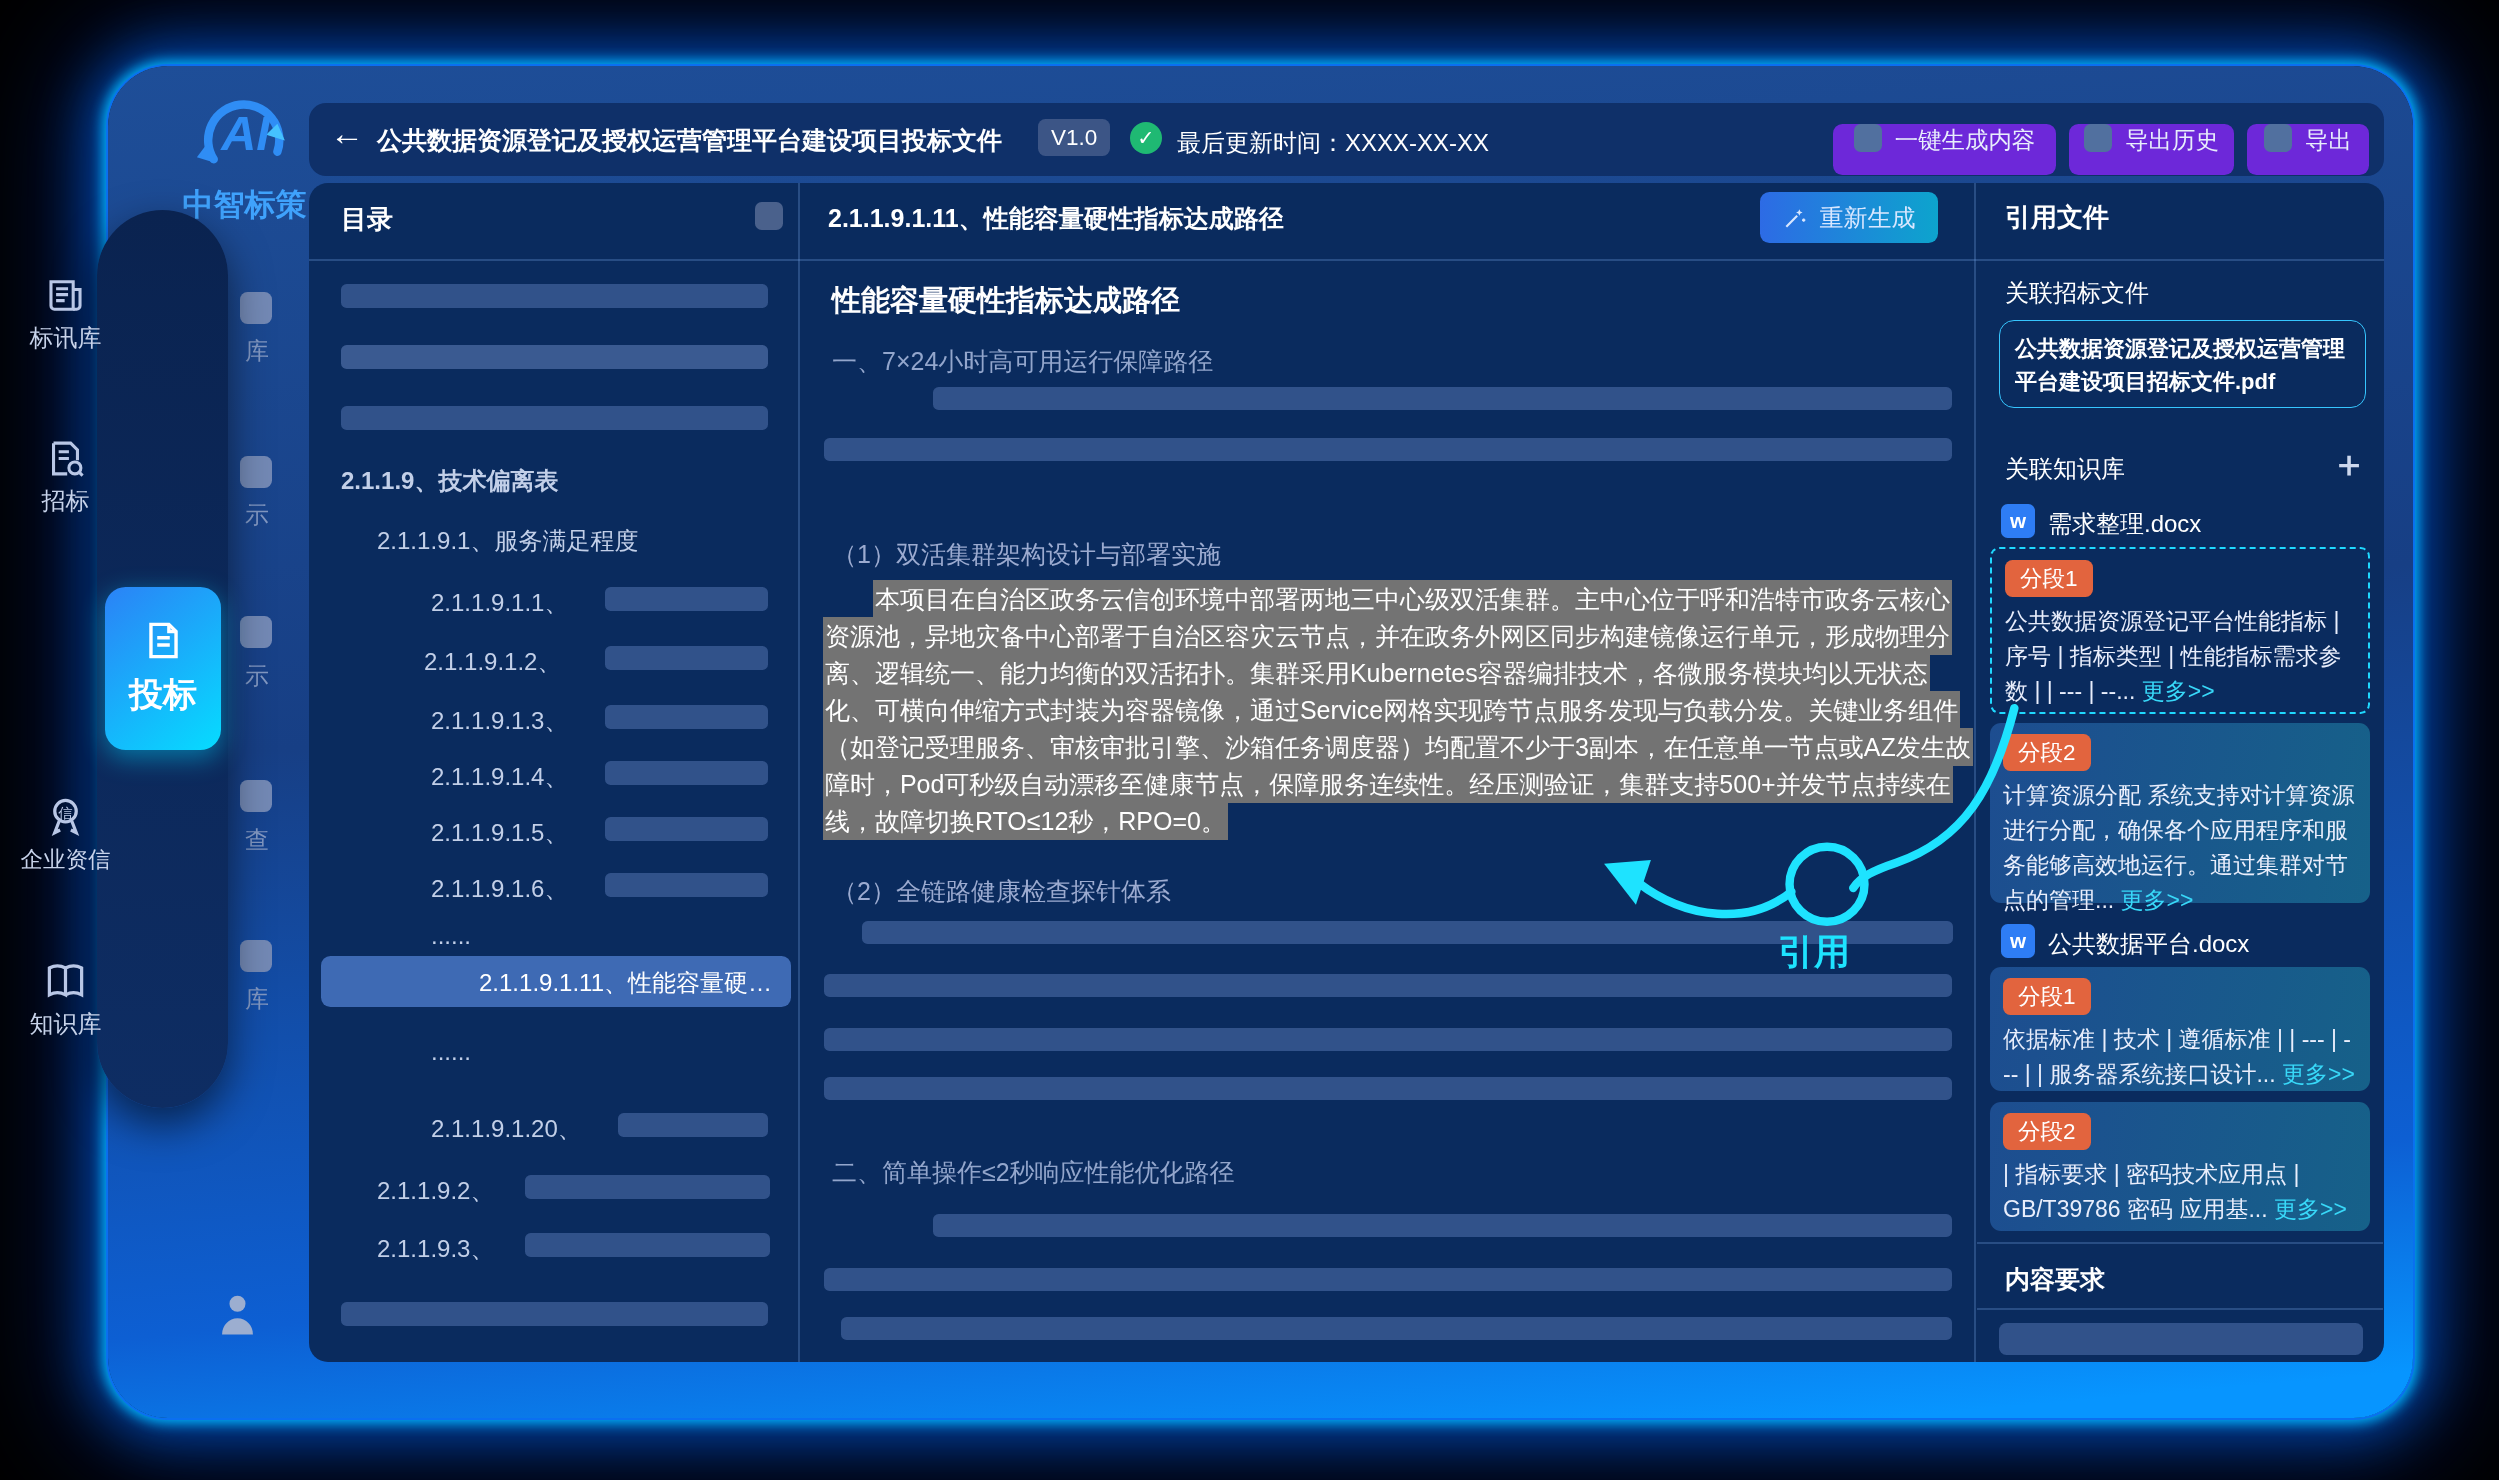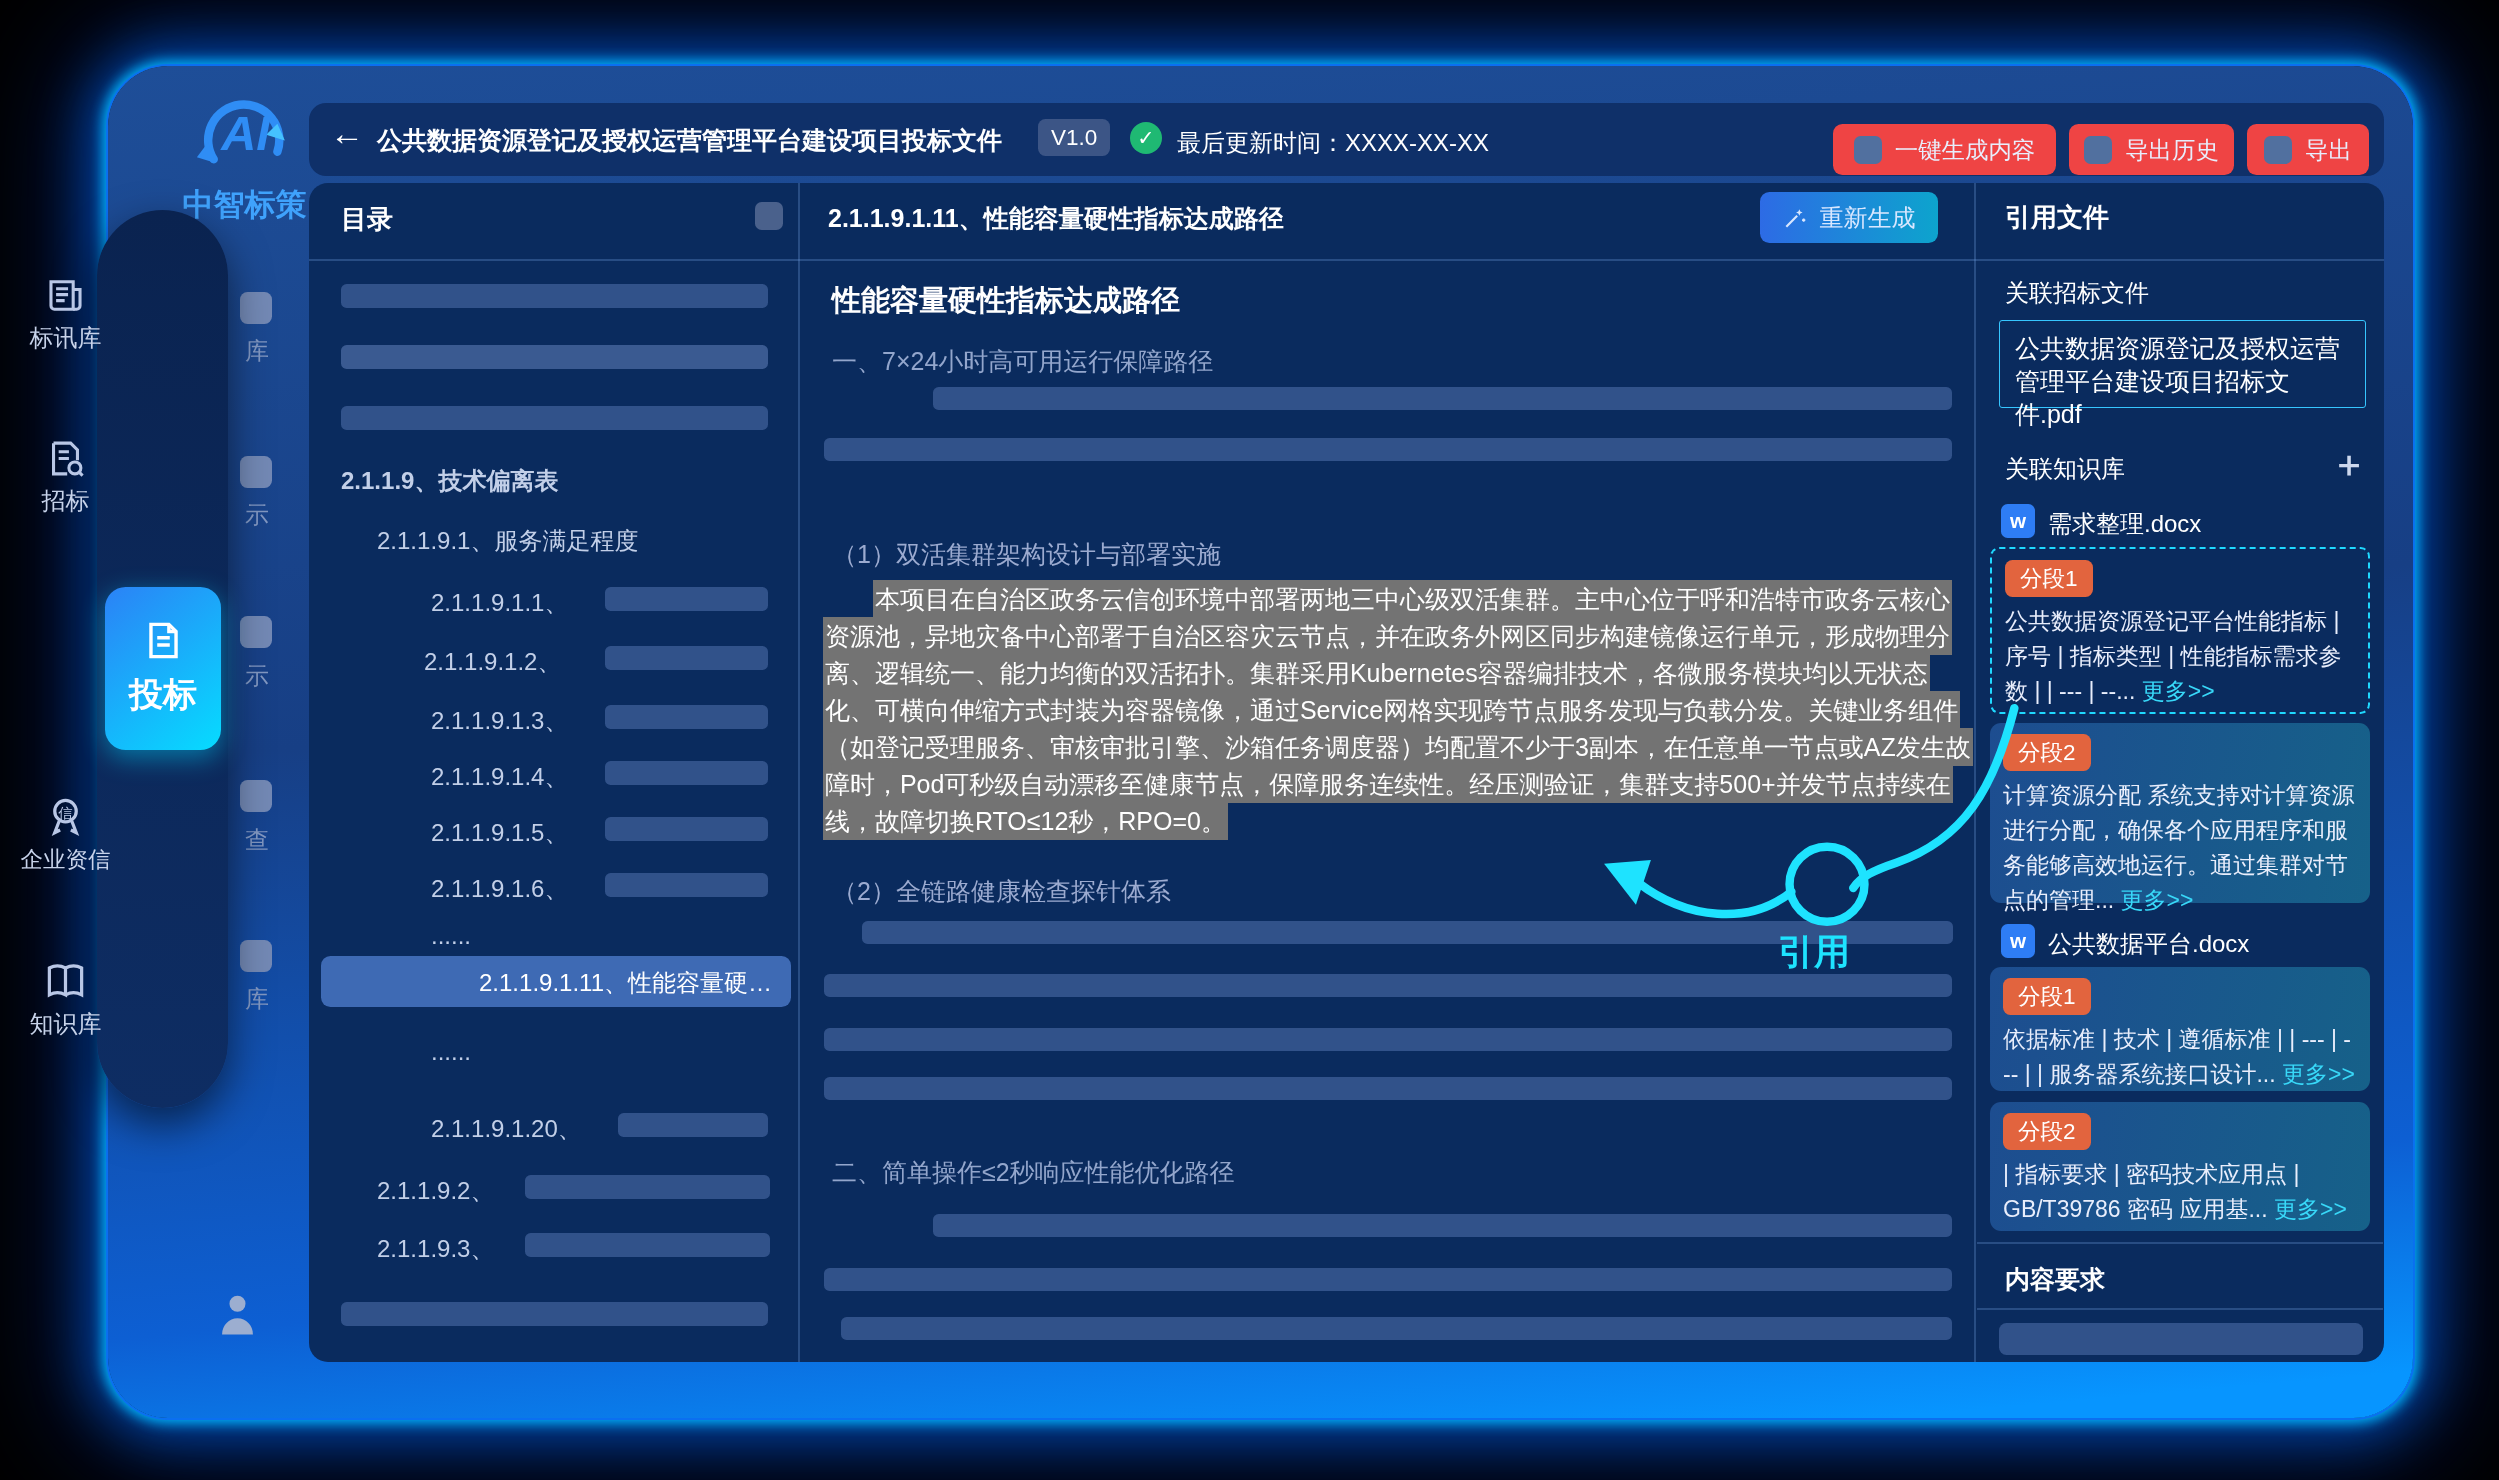--- a/index.html
+++ b/index.html
@@ -11,21 +11,21 @@
   .shell{position:absolute;left:108px;top:66px;width:2305px;height:1352px;border-radius:60px;
     background:linear-gradient(175deg,#1e4e98 0%,#173f85 45%,#0d5fd3 82%,#0795ff 97%);
     box-shadow:0 0 0 1.9px #0b6ff0,0 0 13px 4.7px #00b7ff,0 0 52px 19px rgba(0,110,255,.55),0 0 112px 42px rgba(0,80,255,.30);}
 
   
   .hdr{position:absolute;left:309px;top:103px;width:2075px;height:73px;border-radius:17px;background:#0f3069;}
   .hdr-title{font-size:25px;font-weight:bold;color:#fff;}
   .ver-badge{background:#3c5586;color:#fff;font-size:22.5px;border-radius:7.5px;padding:5.6px 13px;}
   .check{width:32px;height:32px;border-radius:50%;background:#1fb973;color:#fff;font-size:20.6px;display:flex;align-items:center;justify-content:center;}
   .hdr-time{font-size:24px;color:#fff;}
-  .hbtn{position:absolute;top:124px;height:51px;border-radius:9.4px;background:#ef4444;display:flex;align-items:center;justify-content:center;gap:13px;color:#e8eefc;font-size:23.4px;}
+  .hbtn{position:absolute;top:124px;height:51px;border-radius:9.4px;background:#6d28d9;display:flex;justify-content:center;gap:13px;color:#e8eefc;font-size:23.4px;}
   .hbtn .ico{width:28px;height:28px;border-radius:6.6px;background:#51709f;}
 
   
   .panels{position:absolute;left:309px;top:183px;width:2075px;height:1179px;border-radius:19px;background:#0a2b5e;}
   .hdiv{position:absolute;background:rgba(120,165,235,.28);}
   .skel{position:absolute;background:#31528a;border-radius:5.6px;}
 
   
   .toc-txt{position:absolute;font-size:24px;color:#c2cfe8;white-space:nowrap;}
   .toc-active-row{position:absolute;left:321px;top:956px;width:470px;height:51px;border-radius:9.4px;background:#3e6ab4;}
@@ -37,22 +37,22 @@
     background:linear-gradient(90deg,#2d6be5,#0da4cd);display:flex;align-items:center;justify-content:center;gap:11.2px;
     color:#d8e7ff;font-size:24px;}
   .h1{position:absolute;font-size:29px;font-weight:bold;color:#fff;white-space:nowrap;}
   .dim{position:absolute;font-size:25px;color:#93a6cc;white-space:nowrap;}
   .para{position:absolute;left:823px;top:581px;width:1149px;font-size:25px;line-height:37px;color:#fff;text-indent:2em;}
   .para .hl{background:#737373;padding:4.7px 1.9px;-webkit-box-decoration-break:clone;box-decoration-break:clone;}
 
   
   .rp-h{position:absolute;font-size:26px;font-weight:bold;color:#fff;white-space:nowrap;}
   .rp-sub{position:absolute;font-size:24px;color:#fff;white-space:nowrap;}
-  .tender-box{position:absolute;left:1999px;top:320px;width:367px;height:88px;border:1.9px solid #36c6ff;border-radius:3px;
-    padding:11.2px 15px;box-sizing:border-box;font-size:25px;line-height:33px;color:#fff;}
+  .tender-box{position:absolute;left:1999px;top:320px;width:367px;height:88px;border:1.9px solid #36c6ff;border-radius:15px;
+    padding:11.2px 15px;box-sizing:border-box;font-size:22px;line-height:33px;color:#fff;font-weight:bold;}
   .plus{position:absolute;font-size:36px;color:#cdd8ee;font-weight:bold;}
   .wico{position:absolute;width:34px;height:34px;border-radius:6.6px;background:#2e7df5;color:#fff;font-size:20.6px;font-weight:bold;
     display:flex;align-items:center;justify-content:center;}
   .docname{position:absolute;font-size:24px;color:#fff;white-space:nowrap;}
   .seg-card{position:absolute;left:1990px;width:380px;border-radius:11.2px;padding:11.2px 13px;box-sizing:border-box;
     background:linear-gradient(100deg,#1d4d90,#166189);}
   .seg-card.dashed{background:transparent;border:2.8px dashed #1fd9ff;border-radius:9.4px;}
   .seg-badge{display:inline-block;background:#e2643e;color:#fff;font-size:22.5px;padding:2.8px 15px;border-radius:7.5px;margin-bottom:7.5px;}
   .seg-text{font-size:23px;line-height:35px;color:#e9eefc;}
   .more{color:#38d8f8;}

